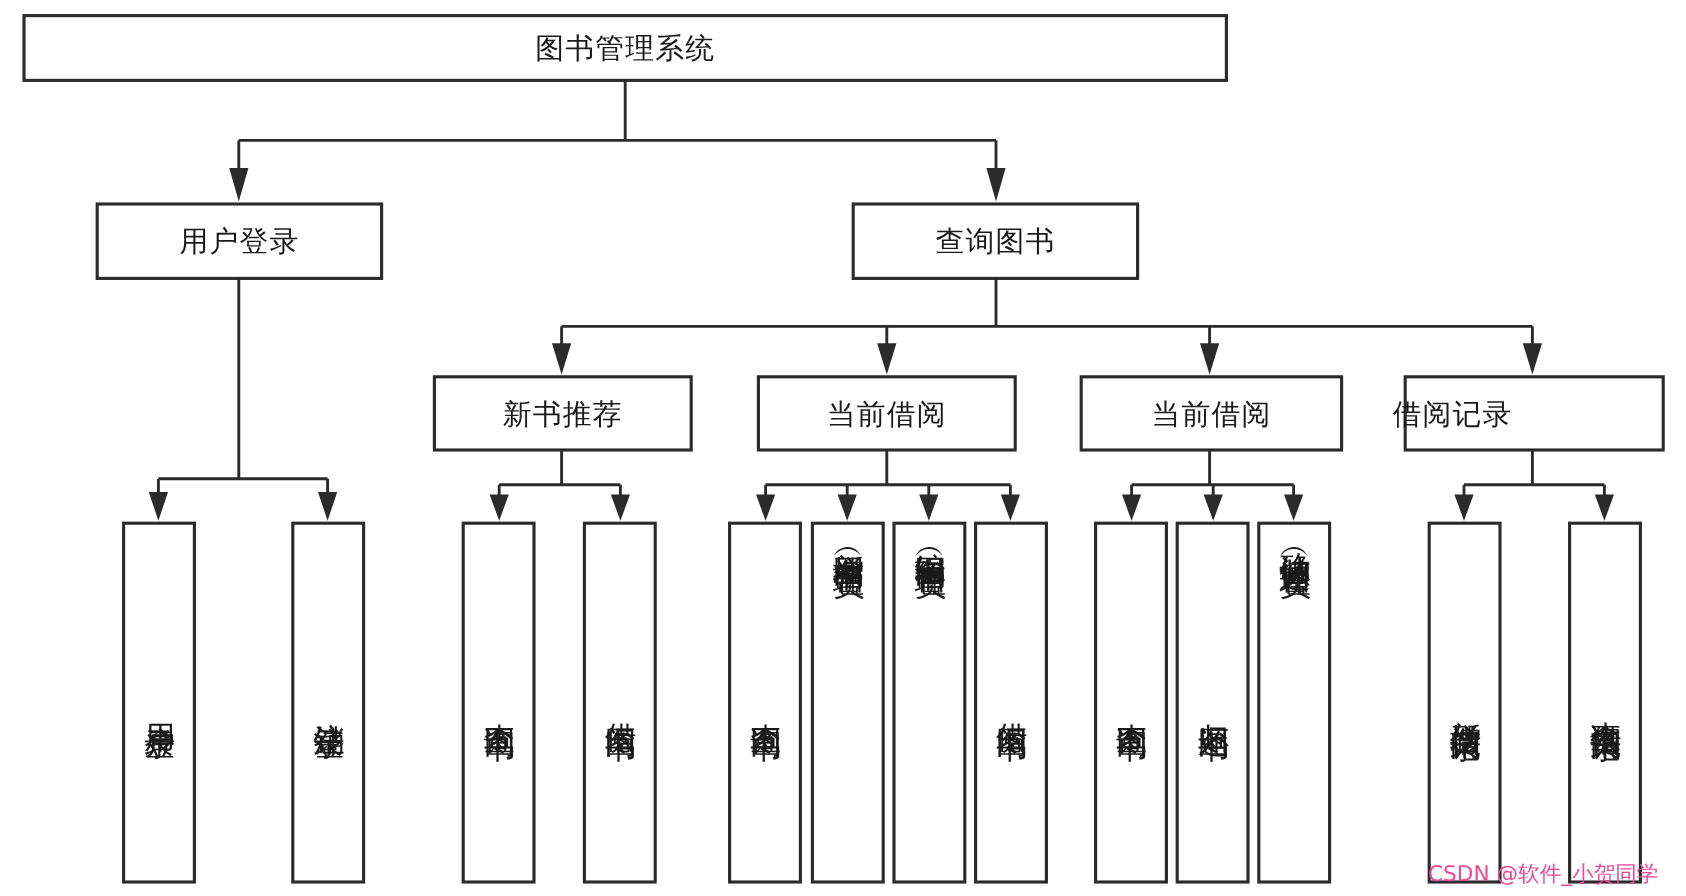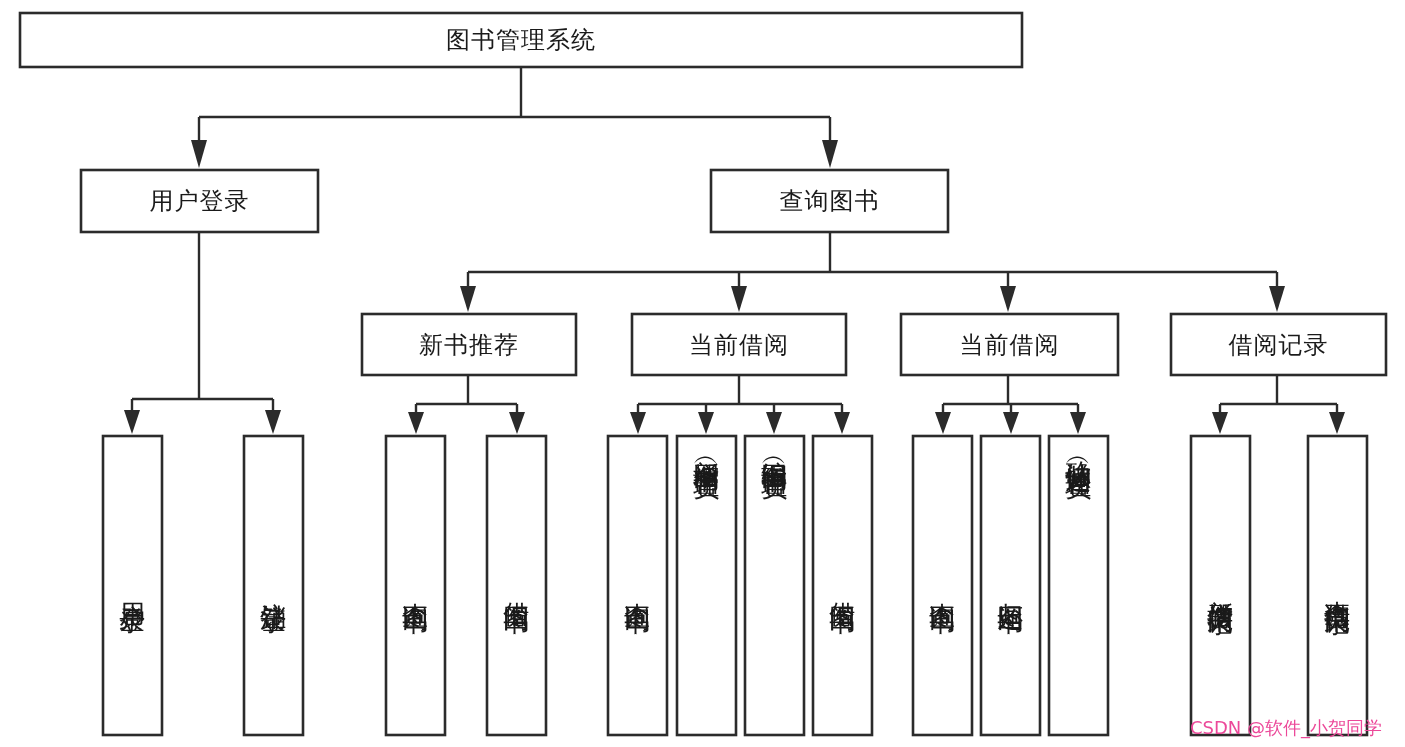--- a/index.html
+++ b/index.html
@@ -180,21 +180,21 @@
   </svg>
 
   <div class="hlabel-wrap" style="left:20px; top:13px; width:1002px; height:54px;">图书管理系统</div>
 
   <div class="hlabel-wrap" style="left:81px; top:170px; width:237px; height:62px;">用户登录</div>
   <div class="hlabel-wrap" style="left:711px; top:170px; width:237px; height:62px;">查询图书</div>
 
   <div class="hlabel-wrap" style="left:362px; top:314px; width:214px; height:61px;">新书推荐</div>
   <div class="hlabel-wrap" style="left:632px; top:314px; width:214px; height:61px;">当前借阅</div>
   <div class="hlabel-wrap" style="left:901px; top:314px; width:217px; height:61px;border-radius:20px;">当前借阅</div>
-  <div class="hlabel-wrap" style="left:1171px; top:314px; width:215px; height:61px;">借阅记录</div>
+  <div class="hlabel-wrap" style="left:1103px; top:314px; width:215px; height:61px;">借阅记录</div>
 
   <div class="vlabel-wrap" style="left:103px; top:436px; width:59px; height:299px;">
     <span class="vlabel-text">用户登录</span>
   </div>
   <div class="vlabel-wrap" style="left:244px; top:436px; width:59px; height:299px;">
     <span class="vlabel-text">注销登录</span>
   </div>
 
   <div class="vlabel-wrap" style="left:386px; top:436px; width:59px; height:299px;">
     <span class="vlabel-text">查询图书</span>

